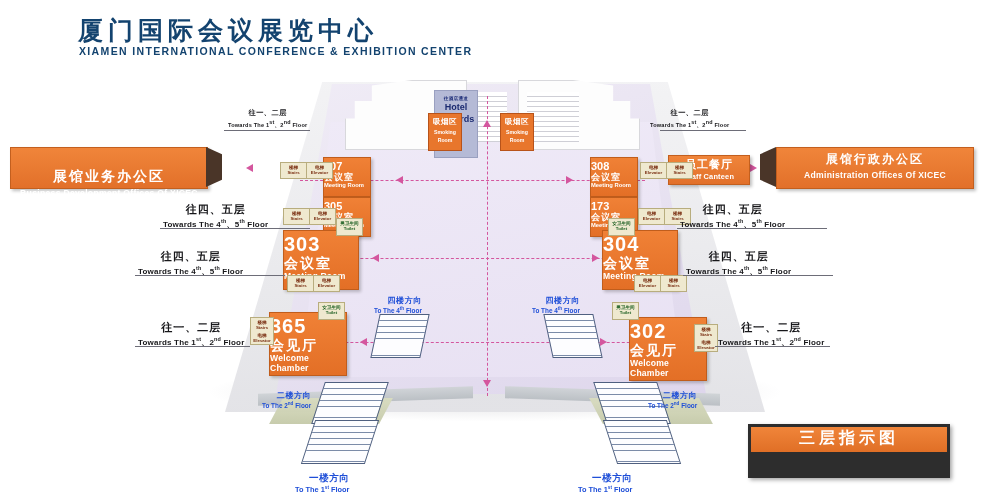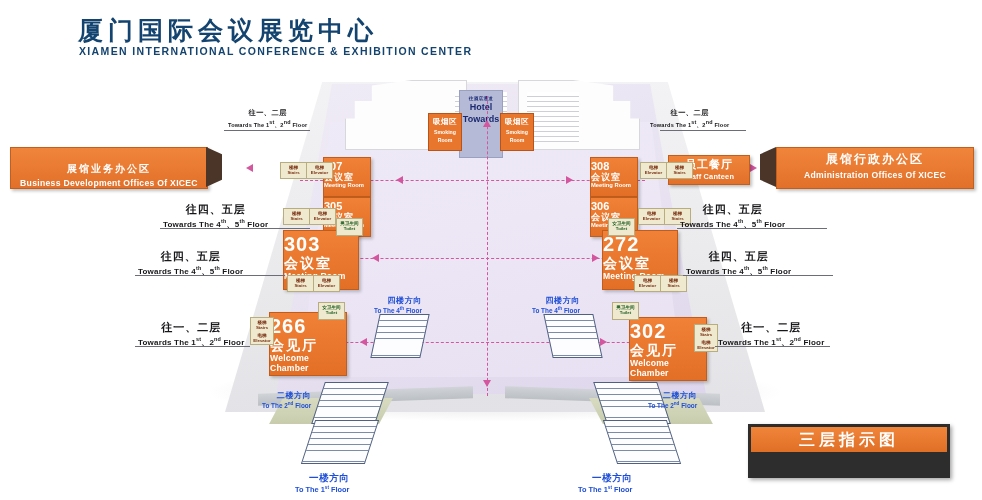--- a/index.html
+++ b/index.html
@@ -49,21 +49,21 @@
   #wing-l{left:345px;width:120px;
     clip-path:polygon(0% 55%,8% 55%,8% 30%,22% 30%,22% 8%,55% 0%,100% 0%,100% 100%,0% 100%);}
   #wing-r{left:518px;width:120px;
     clip-path:polygon(0% 0%,45% 0%,78% 8%,78% 30%,92% 30%,92% 55%,100% 55%,100% 100%,0% 100%);}
   .hatch{top:30px;height:50px;width:52px;
     background:repeating-linear-gradient(#ffffff 0 4px,#cfcfd6 4px 5px);}
   #hatch-l{left:455px;}
   #hatch-r{left:527px;}
 
   
-  #hotel-entrance{left:459px;top:28px;width:42px;height:66px;
+  #hotel-entrance{left:434px;top:28px;width:42px;height:66px;
     background:#b5bad6;border:1px solid #9aa0c0;}
   #hotel-entrance .he-cn{margin-top:5px;font-size:4.6px;font-weight:bold;color:#21307a;
     text-align:center;letter-spacing:.3px;font-family:"DejaVu Sans",sans-serif;}
   #hotel-entrance .he-en{font-size:9px;font-weight:bold;color:#1b2a70;
     text-align:center;line-height:11px;margin-top:1px;}
 
   
   .smoke{position:absolute;top:51px;width:32px;height:36px;background:#e8762c;
     border:1px solid #b8531a;text-align:center;}
   .smoke .s-cn{font-size:7.5px;font-weight:bold;color:#ffffff;margin-top:3px;
@@ -72,21 +72,21 @@
   #smoke-l{left:428px;}
   #smoke-r{left:500px;}
 
   
   .banner{position:absolute;background:linear-gradient(#f0853a,#e2702a);
     border:1px solid #c35f1e;text-align:center;box-shadow:2px 2px 3px rgba(0,0,0,.25);}
   .banner .b-cn{font-weight:bold;color:#ffffff;letter-spacing:2px;
     font-family:"DejaVu Sans",sans-serif;}
   .banner .b-en{font-weight:bold;color:#ffffff;}
   #banner-left{left:10px;top:85px;width:196px;height:40px;}
-  #banner-left .b-cn{font-size:10px;margin-top:14px;}
+  #banner-left .b-cn{font-size:14px;margin-top:20px;}
   #banner-left .b-en{font-size:8.6px;margin-top:2px;letter-spacing:.3px;}
   #banner-right{left:776px;top:85px;width:196px;height:40px;}
   #banner-right .b-cn{font-size:12px;margin-top:3px;}
   #banner-right .b-en{font-size:8.6px;margin-top:2px;letter-spacing:.3px;}
   #banner-canteen{left:668px;top:93px;width:80px;height:28px;}
   #banner-canteen .b-cn{font-size:11px;margin-top:1px;letter-spacing:1px;}
   #banner-canteen .b-en{font-size:7.4px;letter-spacing:.2px;}
   
   .tail{position:absolute;width:16px;height:40px;background:#4a3528;}
   #tail-left{left:206px;top:85px;clip-path:polygon(0 0,100% 18%,100% 82%,0 100%);}
@@ -187,21 +187,21 @@
       repeating-linear-gradient(to bottom,#fdfdff 0 5px,#7b8ba8 5px 5.9px);
     border:1px solid #4f6080;}
   .walkway{position:absolute;background:linear-gradient(#d9dcc0,#c4c9a8);
     opacity:.95;}
 
   
   #title-plate{position:absolute;left:748px;top:362px;width:196px;height:48px;
     background:#2d2d2d;padding:3px;box-shadow:2px 2px 4px rgba(0,0,0,.35);}
   #title-orange{width:100%;height:25px;background:linear-gradient(#f0853a,#e06f26);}
   #title-orange .t-cn{font-size:16px;font-weight:bold;color:#ffffff;text-align:center;
-    letter-spacing:4px;line-height:25px;font-family:Liberation Sans, sans-serif;}
+    letter-spacing:4px;line-height:25px;font-family:Liberation Mono, monospace;}
   #title-plate .t-en{font-size:10px;font-weight:bold;color:#ffffff;text-align:center;
     line-height:20px;letter-spacing:.2px;}
 
   
   .axis{position:absolute;}
   .axis.h{border-top:1px dashed #d4569e;}
   .axis.v{border-left:1px dashed #d4569e;}
   .arrow{position:absolute;width:0;height:0;}
   .arrow.left{border-top:4px solid transparent;border-bottom:4px solid transparent;
     border-right:7px solid #d4569e;}
@@ -290,36 +290,36 @@
     <div class="r-no">305</div>
     <div class="r-cn">会议室</div>
     <div class="r-en">Meeting Room</div>
   </div>
   <div class="room small" id="room-308">
     <div class="r-no">308</div>
     <div class="r-cn">会议室</div>
     <div class="r-en">Meeting Room</div>
   </div>
   <div class="room small" id="room-306">
-    <div class="r-no">306</div>
+    <div class="r-no">173</div>
     <div class="r-cn">会议室</div>
     <div class="r-en">Meeting Room</div>
   </div>
   <div class="room big" id="room-303">
     <div class="r-no">303</div>
     <div class="r-cn">会议室</div>
     <div class="r-en">Meeting Room</div>
   </div>
   <div class="room big" id="room-304">
-    <div class="r-no">272</div>
+    <div class="r-no">304</div>
     <div class="r-cn">会议室</div>
     <div class="r-en">Meeting Room</div>
   </div>
   <div class="room big" id="room-301">
-    <div class="r-no">266</div>
+    <div class="r-no">365</div>
     <div class="r-cn">会见厅</div>
     <div class="r-en">Welcome Chamber</div>
   </div>
   <div class="room big" id="room-302">
     <div class="r-no">302</div>
     <div class="r-cn">会见厅</div>
     <div class="r-en">Welcome Chamber</div>
   </div>
 
   <div class="chip wide" id="chip-l1">

